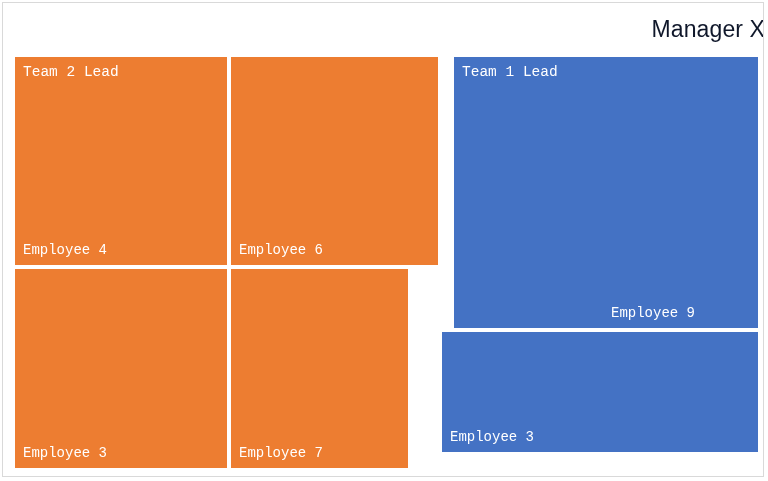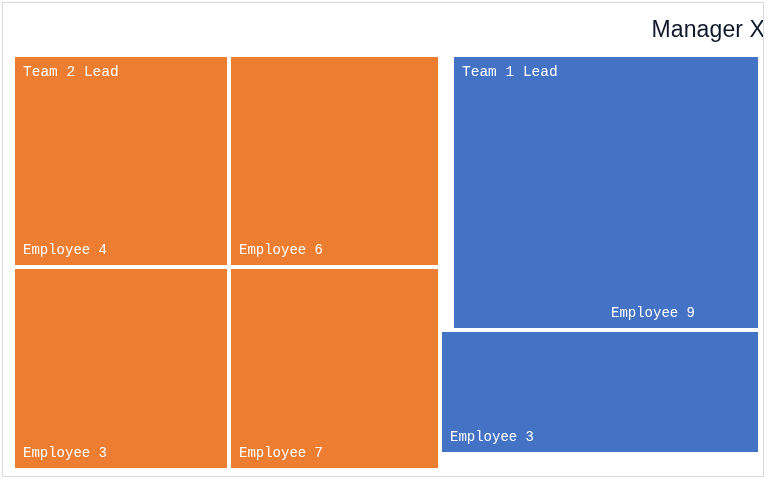--- a/index.html
+++ b/index.html
@@ -103,21 +103,21 @@
       </div>
 
       <div class="tm-tile orange" style="left:218px; top:3px; width:207px; height:208px;">
         <span class="tile-label">Employee 6</span>
       </div>
 
       <div class="tm-tile orange" style="left:2px; top:215px; width:212px; height:199px;">
         <span class="tile-label">Employee 3</span>
       </div>
 
-      <div class="tm-tile orange" style="left:218px; top:215px; width:207px; height:199px;">
+      <div class="tm-tile orange" style="left:218px; top:215px; width:177px; height:199px;">
         <span class="tile-label">Employee 7</span>
       </div>
     </div>
 
     <div class="tm-group" style="left:429px; top:0px; width:314px; height:414px;">
 
       <div class="tm-tile blue" style="left:0px; top:3px; width:156px; height:271px;margin-left:12px;">
         <span class="group-label">Team 1 Lead</span>
       </div>
 

